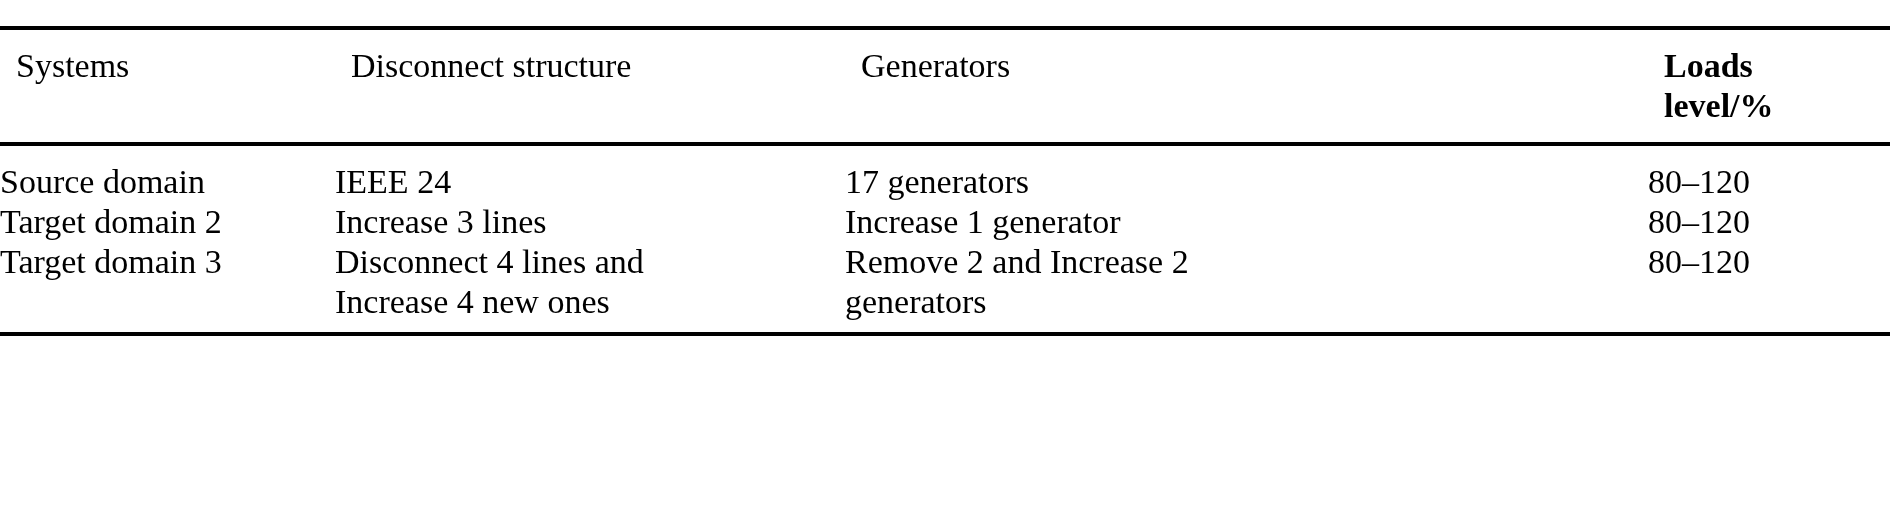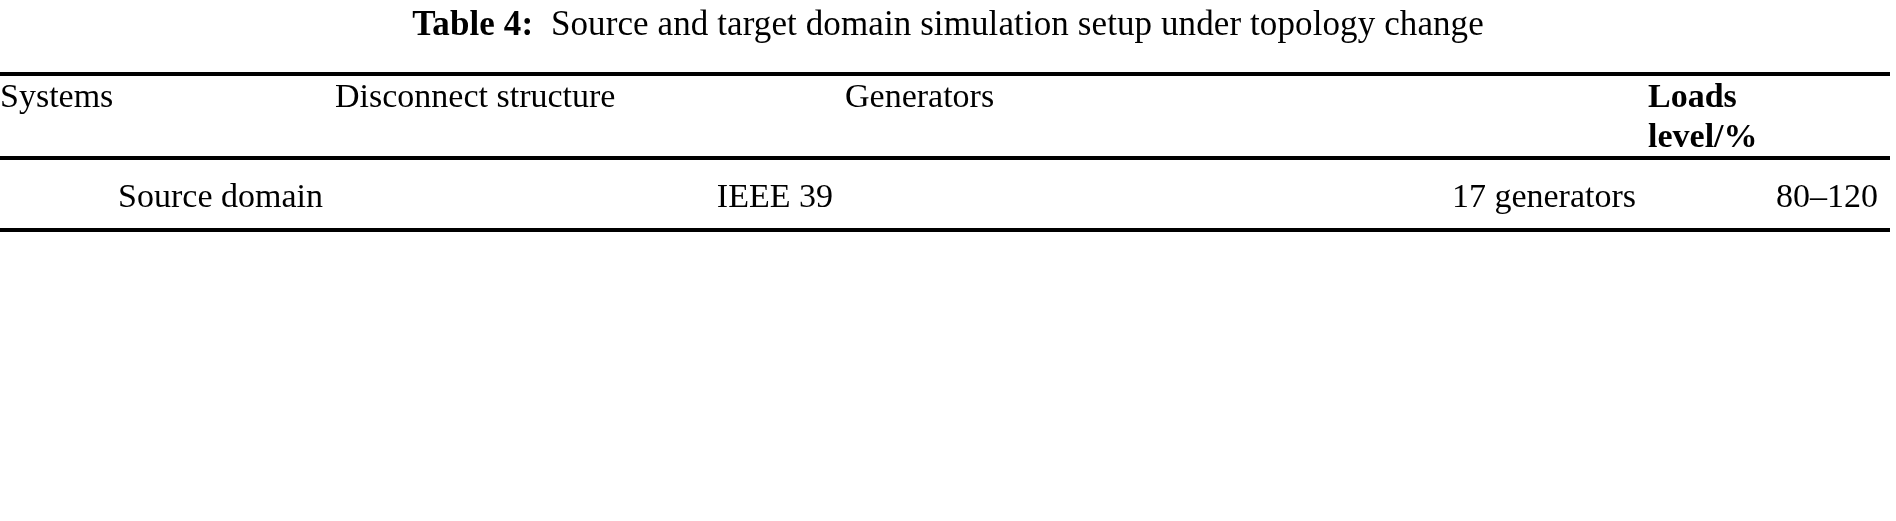--- a/index.html
+++ b/index.html
@@ -59,27 +59,27 @@
   table.data-table col.c0 { width: 335px; }
   table.data-table col.c1 { width: 510px; }
   table.data-table col.c2 { width: 803px; }
   table.data-table col.c3 { width: 242px; }
 
   table.data-table th {
     text-align: left;
     font-weight: normal;
     vertical-align: top;
     line-height: 40px;
-    padding: 0;
+    padding: 16px;
   }
   table.data-table td {
-    text-align: right;
+    text-align: left;
     vertical-align: top;
     line-height: 40px;
-    padding: 12px;
+    padding: 0;
     white-space: pre-line;
   }
   .header-row th {
     padding-top: 17px;
     padding-bottom: 13px;
   }
   .body-row td {
     padding-top: 12px;
     padding-bottom: 0px;
   }
@@ -92,23 +92,20 @@
   .numeric {
     white-space: nowrap;
     font-family: Liberation Serif, serif;
   }
 </style>
 </head>
 <body>
 
 <div class="table-figure">
 
-  <div class="caption">
-    <span class="caption-label">Table 4:</span><span>&nbsp;&nbsp;</span><span class="caption-text">Source and target domain simulation setup under topology change</span>
-  </div>
 
   <div class="rule rule-top"></div>
 
   <table class="data-table">
     <colgroup>
       <col class="c0">
         <col class="c1">
         <col class="c2">
         <col class="c3">
     </colgroup>
@@ -128,22 +125,36 @@
   <table class="data-table">
     <colgroup>
       <col class="c0">
         <col class="c1">
         <col class="c2">
         <col class="c3">
     </colgroup>
     <tbody>
       <tr class="body-row first">
         <td>Source domain</td>
-        <td>IEEE 39</td>
+        <td>IEEE 24</td>
         <td>17 generators</td>
+        <td class="numeric">80–120</td>
+      </tr>
+      <tr class="body-row">
+        <td>Target domain 2</td>
+        <td>Increase 3 lines</td>
+        <td>Increase 1 generator</td>
+        <td class="numeric">80–120</td>
+      </tr>
+      <tr class="body-row last">
+        <td>Target domain 3</td>
+        <td>Disconnect 4 lines and
+Increase 4 new ones</td>
+        <td>Remove 2 and Increase 2
+generators</td>
         <td class="numeric">80–120</td>
       </tr>
     </tbody>
   </table>
 
   <div class="rule rule-bottom"></div>
 
 </div>
 
 </body></html>

